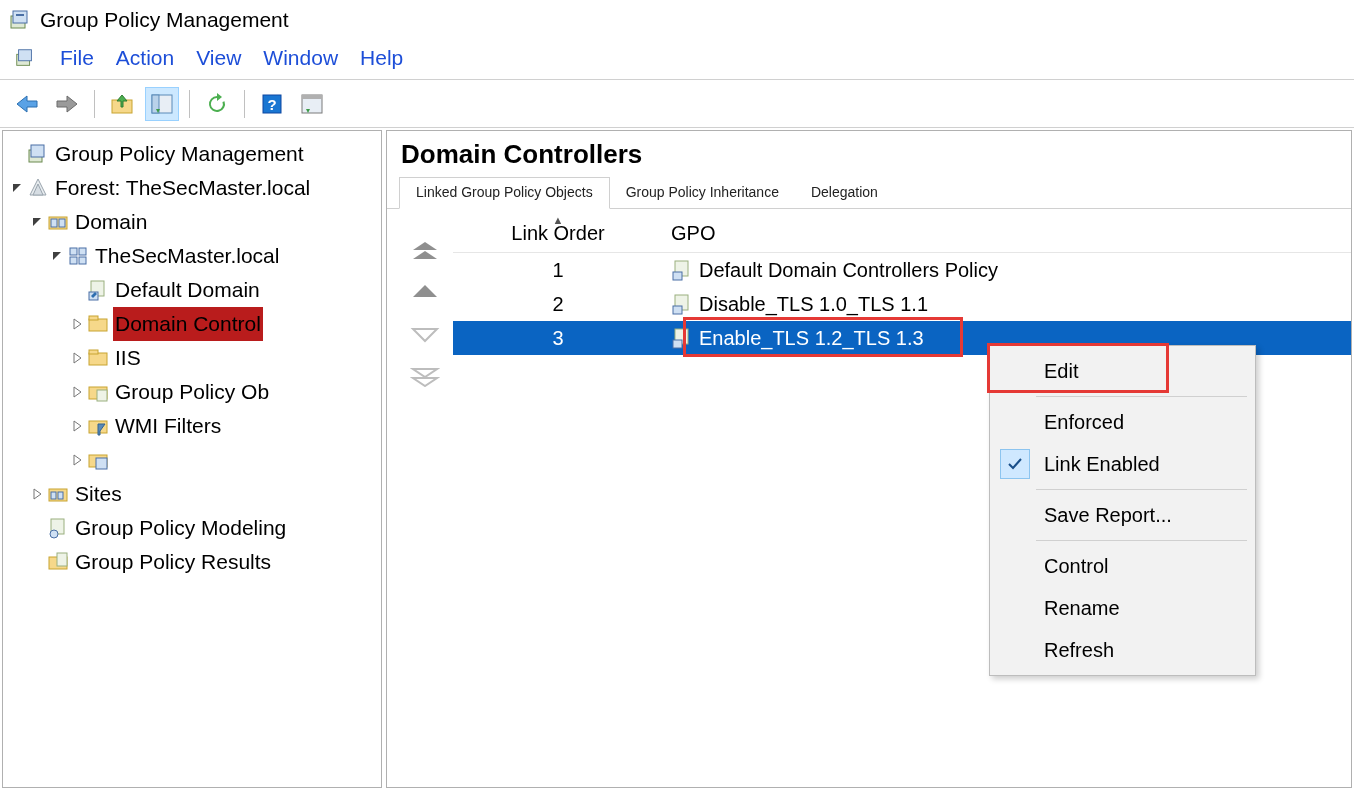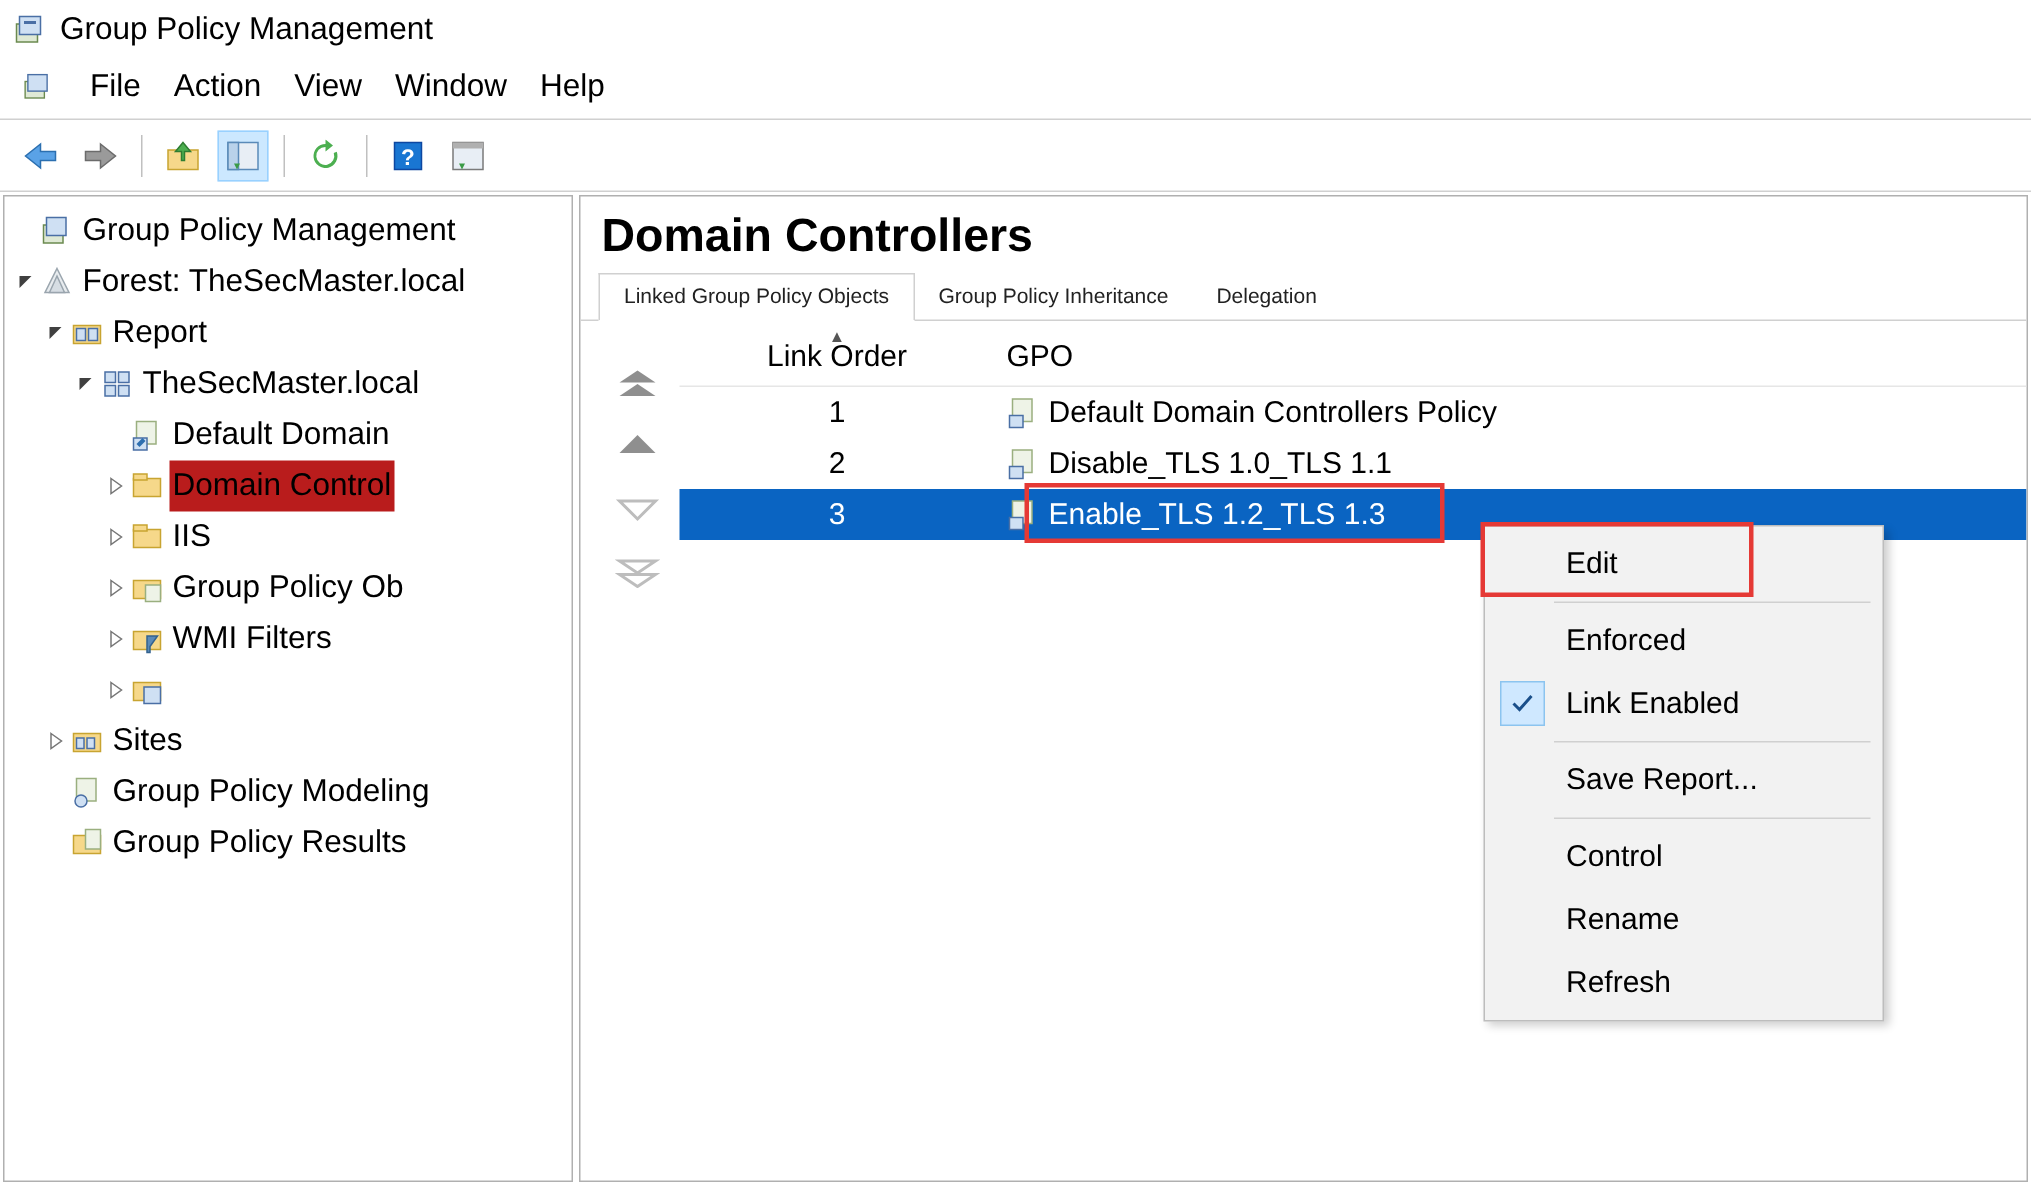--- a/index.html
+++ b/index.html
@@ -6,21 +6,21 @@
 body { background: #fff; width: 1354px; height: 790px; overflow: hidden; display: flex; flex-direction: column; }
 
 
 .title-bar { display: flex; align-items: center; gap: 8px; padding: 4px 8px; height: 40px; }
 .title-bar .app-icon { width: 24px; height: 24px; }
 .title-bar .title { font-size: 21px; color: #000; }
 
 
 .menu-bar { display: flex; align-items: center; gap: 22px; padding: 4px 10px 8px 14px; height: 40px; border-bottom: 1px solid #d0d0d0; }
 .menu-bar .menu-icon { width: 22px; height: 22px; margin-right: 2px; }
-.menu-bar .menu-item { font-size: 21px; color: #000000; cursor: default; }
+.menu-bar .menu-item { font-size: 21px; color: #1d4ed8; cursor: default; }
 
 
 .toolbar { display: flex; align-items: center; gap: 6px; padding: 4px 10px; height: 48px; border-bottom: 1px solid #d0d0d0; }
 .toolbar .btn { width: 34px; height: 34px; display: flex; align-items: center; justify-content: center; cursor: pointer; border: 1px solid transparent; }
 .toolbar .btn.selected { background: #cce8ff; border: 1px solid #99d1ff; }
 .toolbar .sep { width: 1px; height: 28px; background: #c0c0c0; margin: 0 4px; }
 
 
 .main-area { display: flex; flex: 1; overflow: hidden; }
 
@@ -33,21 +33,21 @@
 .tree-icon { width: 22px; height: 22px; flex: none; margin-right: 4px; }
 .tree-label { padding: 0 2px; }
 .tree-row.sel .tree-label { background: #b91c1c; }
 .ind1 { padding-left: 0; }
 .ind2 { padding-left: 20px; }
 .ind3 { padding-left: 40px; }
 .ind4 { padding-left: 60px; }
 
 
 .detail-panel { flex: 1; border: 1px solid #b0b0b0; margin: 2px 2px 2px 4px; display: flex; flex-direction: column; overflow: hidden; }
-.detail-header { font-size: 31px; font-weight: 700; padding: 8px 14px 6px 14px; }
+.detail-header { font-size: 26px; font-weight: 700; padding: 8px 14px 6px 14px; }
 .tab-strip { display: flex; align-items: flex-end; padding: 0 12px; border-bottom: 1px solid #d0d0d0; font-size: 14px; }
 .tab { padding: 6px 16px 8px 16px; color: #222; cursor: default; }
 .tab.active { border: 1px solid #d0d0d0; border-bottom: 1px solid #fff; background: #fff; position: relative; top: 1px; }
 
 .tab-body { flex: 1; position: relative; padding: 6px 0 0 18px; }
 
 
 .reorder-col { position: absolute; left: 18px; top: 32px; width: 40px; display: flex; flex-direction: column; gap: 20px; align-items: center; }
 .reorder-btn { width: 30px; height: 22px; cursor: pointer; }
 
@@ -189,21 +189,21 @@
               <polygon points="2,2 10,2 2,10" fill="#404040"></polygon>
             </svg>
           </span>
         <span class="tree-icon">
             <svg viewBox="0 0 22 22" width="22" height="22">
               <rect x="2" y="6" width="18" height="12" fill="#f6d88a" stroke="#c8a431"></rect>
               <rect x="4" y="8" width="6" height="8" fill="#cfe0f3" stroke="#4a6fa5"></rect>
               <rect x="12" y="8" width="6" height="8" fill="#cfe0f3" stroke="#4a6fa5"></rect>
             </svg>
           </span>
-        <span class="tree-label">Report</span>
+        <span class="tree-label">Domain</span>
       </div>
       <div class="tree-row ind3">
         <span class="twisty">
             <svg width="12" height="12" viewBox="0 0 12 12">
               <polygon points="2,2 10,2 2,10" fill="#404040"></polygon>
             </svg>
           </span>
         <span class="tree-icon">
             <svg viewBox="0 0 22 22" width="22" height="22">
               <rect x="3" y="3" width="7" height="7" fill="#cfe0f3" stroke="#4a6fa5"></rect>

